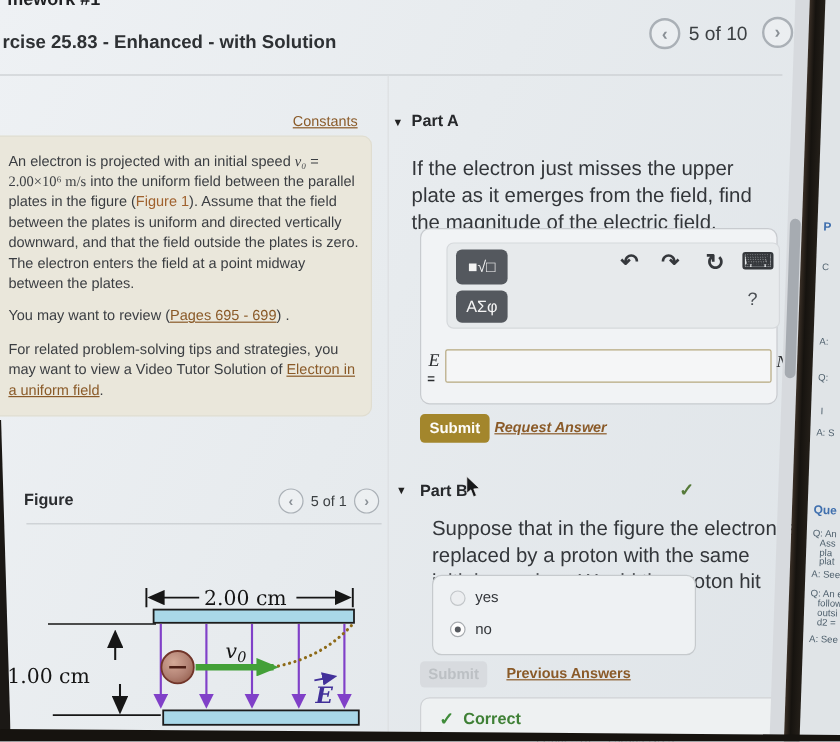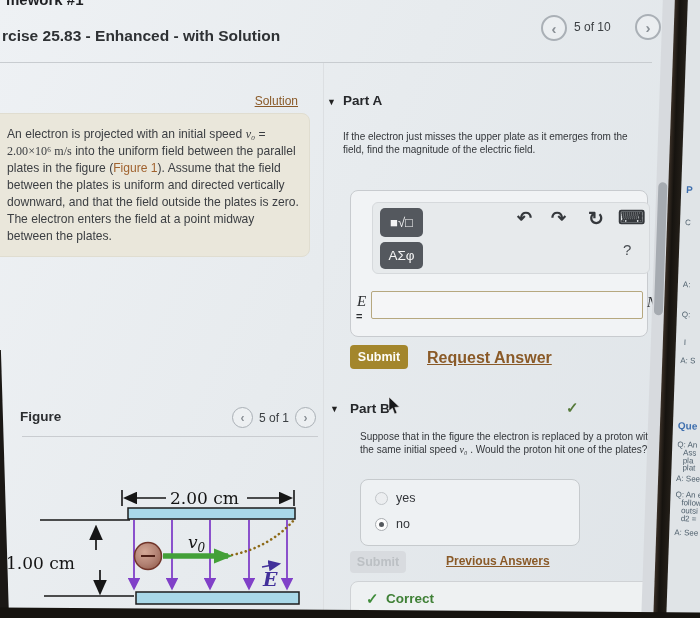--- a/index.html
+++ b/index.html
@@ -21,46 +21,48 @@
   .icon-btn{color:#35383c;font-weight:bold;}
   .radio{width:13px;height:13px;border-radius:50%;box-sizing:border-box;
     border:1px solid #c2c6c9;background:#eceef0;}
   .radio.sel{background:#fdfdfd;border-color:#a9adb1;position:relative;}
   .radio.sel::after{content:"";position:absolute;left:3px;top:3px;width:5px;height:5px;
     border-radius:50%;background:#55595e;}
   .gold-btn{background:#a3862c;color:#fdfcf8;border-radius:4px;font-weight:bold;
     font-size:12.5px;display:flex;align-items:center;justify-content:center;}
   .gray-btn{background:#d8dbdf;color:#bcc0c4;border-radius:4px;font-weight:bold;
     font-size:12.5px;display:flex;align-items:center;justify-content:center;}
-  .q-text{font-size:10px;line-height:1.32;color:#33363a;}
+  .q-text{font-size:17px;line-height:1.32;color:#33363a;}
   .frag{position:absolute;font-size:8px;color:#50616e;white-space:nowrap;overflow:hidden;width:34px;}
   .frag.blue{color:#3f6fae;font-weight:bold;font-size:10px;}
 </style>
 </head>
 <body>
 
 <div id="stage">
 
   <div class="abs bold" style="left:6px;top:-9px;font-size:15px;color:#1f2023;">mework #1</div>
   <div class="abs bold" style="left:2px;top:27px;font-size:15.5px;color:#2e3134;">rcise 25.83 - Enhanced - with Solution</div>
   <div class="abs pager-circle" style="left:541px;top:15px;">
       <span>‹</span>
     </div>
-  <div class="abs" style="left:574px;top:20px;font-size:12px;color:#3c4043;">5 of 10</div>
+  <div class="abs" style="left:574px;top:20px;font-size:16px;color:#3c4043;">5 of 10</div>
   <div class="abs pager-circle" style="left:635px;top:14px;">
       <span>›</span>
     </div>
   <div class="abs" style="left:0;top:62px;width:652px;height:1px;background:#c8ccd0;"></div>
   <div class="abs" style="left:323px;top:63px;width:1px;height:555px;background:#dcdfe2;"></div>
 
-  <div class="abs link" style="left:228px;top:94px;width:70px;font-size:12px;text-align:right;">Solution</div>
+  <div class="abs link" style="left:228px;top:94px;width:70px;font-size:12px;text-align:right;">Constants</div>
 
   <div class="abs" style="left:-8px;top:113px;width:318px;background:#eae7db;border:1px solid #e0ddd0;
        border-radius:8px;padding:12px 10px 12px 14px;box-sizing:border-box;font-size:12.1px;line-height:1.4;color:#3b3e42;">
     <p style="margin:0;"><span>An electron is projected with an initial speed </span><span class="serif" style="font-style:italic;">v₀</span><span> = </span><span class="serif">2.00×10⁶ m/s</span><span> into the uniform field between the parallel plates in the figure (</span><span class="link plain">Figure 1</span><span>). Assume that the field between the plates is uniform and directed vertically downward, and that the field outside the plates is zero. The electron enters the field at a point midway between the plates.</span></p>
+    <p style="margin:11px 0 0 0;"><span>You may want to review (</span><span class="link">Pages 695 - 699</span><span>) .</span></p>
+    <p style="margin:11px 0 0 0;"><span>For related problem-solving tips and strategies, you may want to view a Video Tutor Solution of </span><span class="link">Electron in a uniform field</span><span>.</span></p>
   </div>
 
   <div class="abs bold" style="left:20px;top:409px;font-size:13.5px;color:#2b2d30;">Figure</div>
   <div class="abs pager-circle sm" style="left:232px;top:407px;">
       <span>‹</span>
     </div>
   <div class="abs" style="left:259px;top:411px;font-size:12px;color:#3c4043;">5 of 1</div>
   <div class="abs pager-circle sm" style="left:295px;top:407px;">
       <span>›</span>
     </div>
@@ -139,40 +141,40 @@
   <div class="abs icon-btn" style="left:588px;top:207px;font-size:19px;"><span>↻</span></div>
   <div class="abs icon-btn" style="left:618px;top:206px;font-size:19px;"><span>⌨</span></div>
   <div class="abs" style="left:623px;top:241px;font-size:15px;color:#4a4e53;"><span>?</span></div>
 
   <div class="abs serif" style="left:357px;top:293px;font-size:15px;font-style:italic;color:#2a2c2f;">E</div>
   <div class="abs bold" style="left:356px;top:310px;font-size:11px;color:#2a2c2f;">=</div>
   <input class="abs" style="left: 371px; top: 291px; width: 272px; height: 28px; background: rgb(245, 246, 247); border: 1px solid rgb(182, 168, 127); border-radius: 2px; box-sizing: border-box; font-size: 13px; padding: 0px 6px;" value="">
   <div class="abs serif" style="left:647px;top:295px;font-size:14px;font-style:italic;color:#2a2c2f;">N</div>
 
   <div class="abs gold-btn" style="left:350px;top:345px;width:58px;height:24px;">Submit</div>
-  <div class="abs link bold" style="left:427px;top:349px;font-size:16px;">Request Answer</div>
+  <div class="abs link bold" style="left:412px;top:349px;font-size:12px;font-style:italic;">Request Answer</div>
 
   <div class="abs" style="left:330px;top:404px;font-size:9px;color:#222;">▼</div>
   <div class="abs bold" style="left:350px;top:401px;font-size:13.5px;color:#26282b;">Part B</div>
   <svg class="abs" style="left:388px;top:397px;" width="13" height="18" viewBox="0 0 13 18">
     <path d="M1,0 L1,14 L4.4,11.2 L6.6,17 L9,16 L6.8,10.4 L11.5,10 Z" fill="#17181a" stroke="#f0f0f0" stroke-width="0.6"></path>
   </svg>
   <div class="abs bold" style="left:566px;top:399px;font-size:15px;color:#567a3a;">✓</div>
 
   <div class="abs q-text" style="left:360px;top:430px;width:306px;line-height:1.3;"><span>Suppose that in the figure the electron is replaced by a proton with the same initial speed </span><span class="serif" style="font-style:italic;">v₀</span><span> . Would the proton hit one of the plates?</span></div>
 
   <div class="abs" style="left:360px;top:479px;width:218px;height:65px;border:1px solid #c6cacd;
        border-radius:8px;background:#eef1f3;"></div>
   <div class="abs radio" style="left:375px;top:492px;"></div>
   <div class="abs" style="left:396px;top:491px;font-size:12.5px;color:#33363a;">yes</div>
   <div class="abs radio sel" style="left:375px;top:518px;"></div>
   <div class="abs" style="left:396px;top:517px;font-size:12.5px;color:#33363a;">no</div>
 
   <div class="abs gray-btn" style="left:350px;top:551px;width:56px;height:22px;">Submit</div>
-  <div class="abs link bold" style="left:422px;top:554px;font-size:12px;margin-left:24px;">Previous Answers</div>
+  <div class="abs link bold" style="left:422px;top:554px;font-size:12px;">Previous Answers</div>
 
   <div class="abs" style="left:350px;top:581px;width:312px;height:55px;border:1px solid #cfd2d5;
        border-radius:8px;background:#eef1f2;"></div>
   <div class="abs bold" style="left:366px;top:590px;font-size:15px;color:#3f8c3a;">✓</div>
   <div class="abs bold" style="left:386px;top:591px;font-size:13.5px;color:#3f8036;">Correct</div>
   <div class="abs serif" style="left:438px;top:607px;font-size:11px;color:#4a4d50;">= (1.602×10⁻¹⁹ C)(569 N/C)</div>
 
   <div class="abs" style="left:646px;top:-12px;width:70px;height:644px;transform:rotate(2deg);">
     <div style="position:absolute;left:6px;top:0;width:12px;height:100%;background:#d7dade;"></div>
     <div style="position:absolute;left:7.5px;top:195px;width:9px;height:133px;background:#a6abb1;border-radius:5px;"></div>

